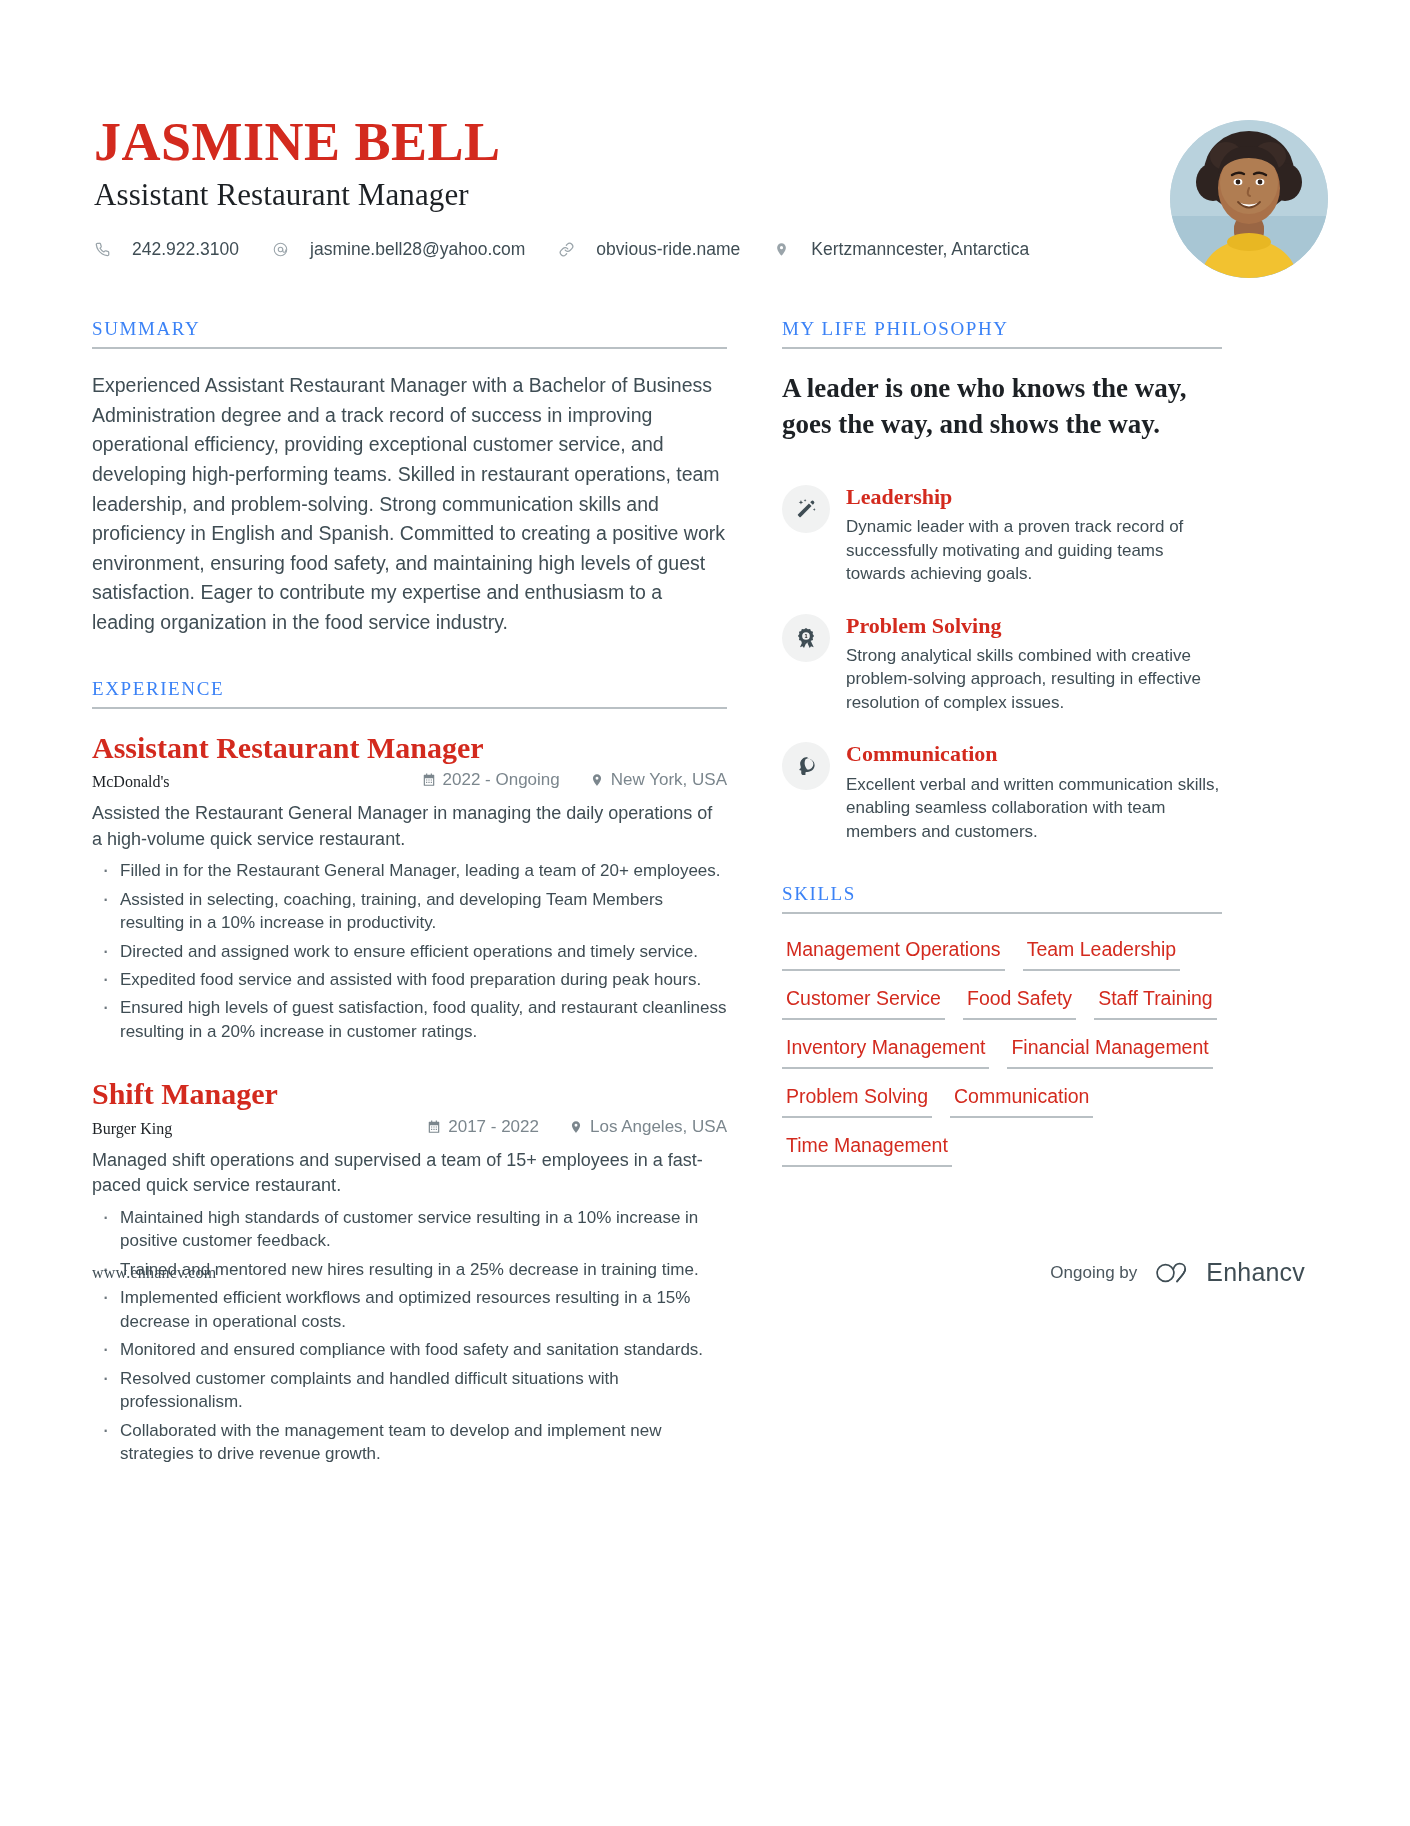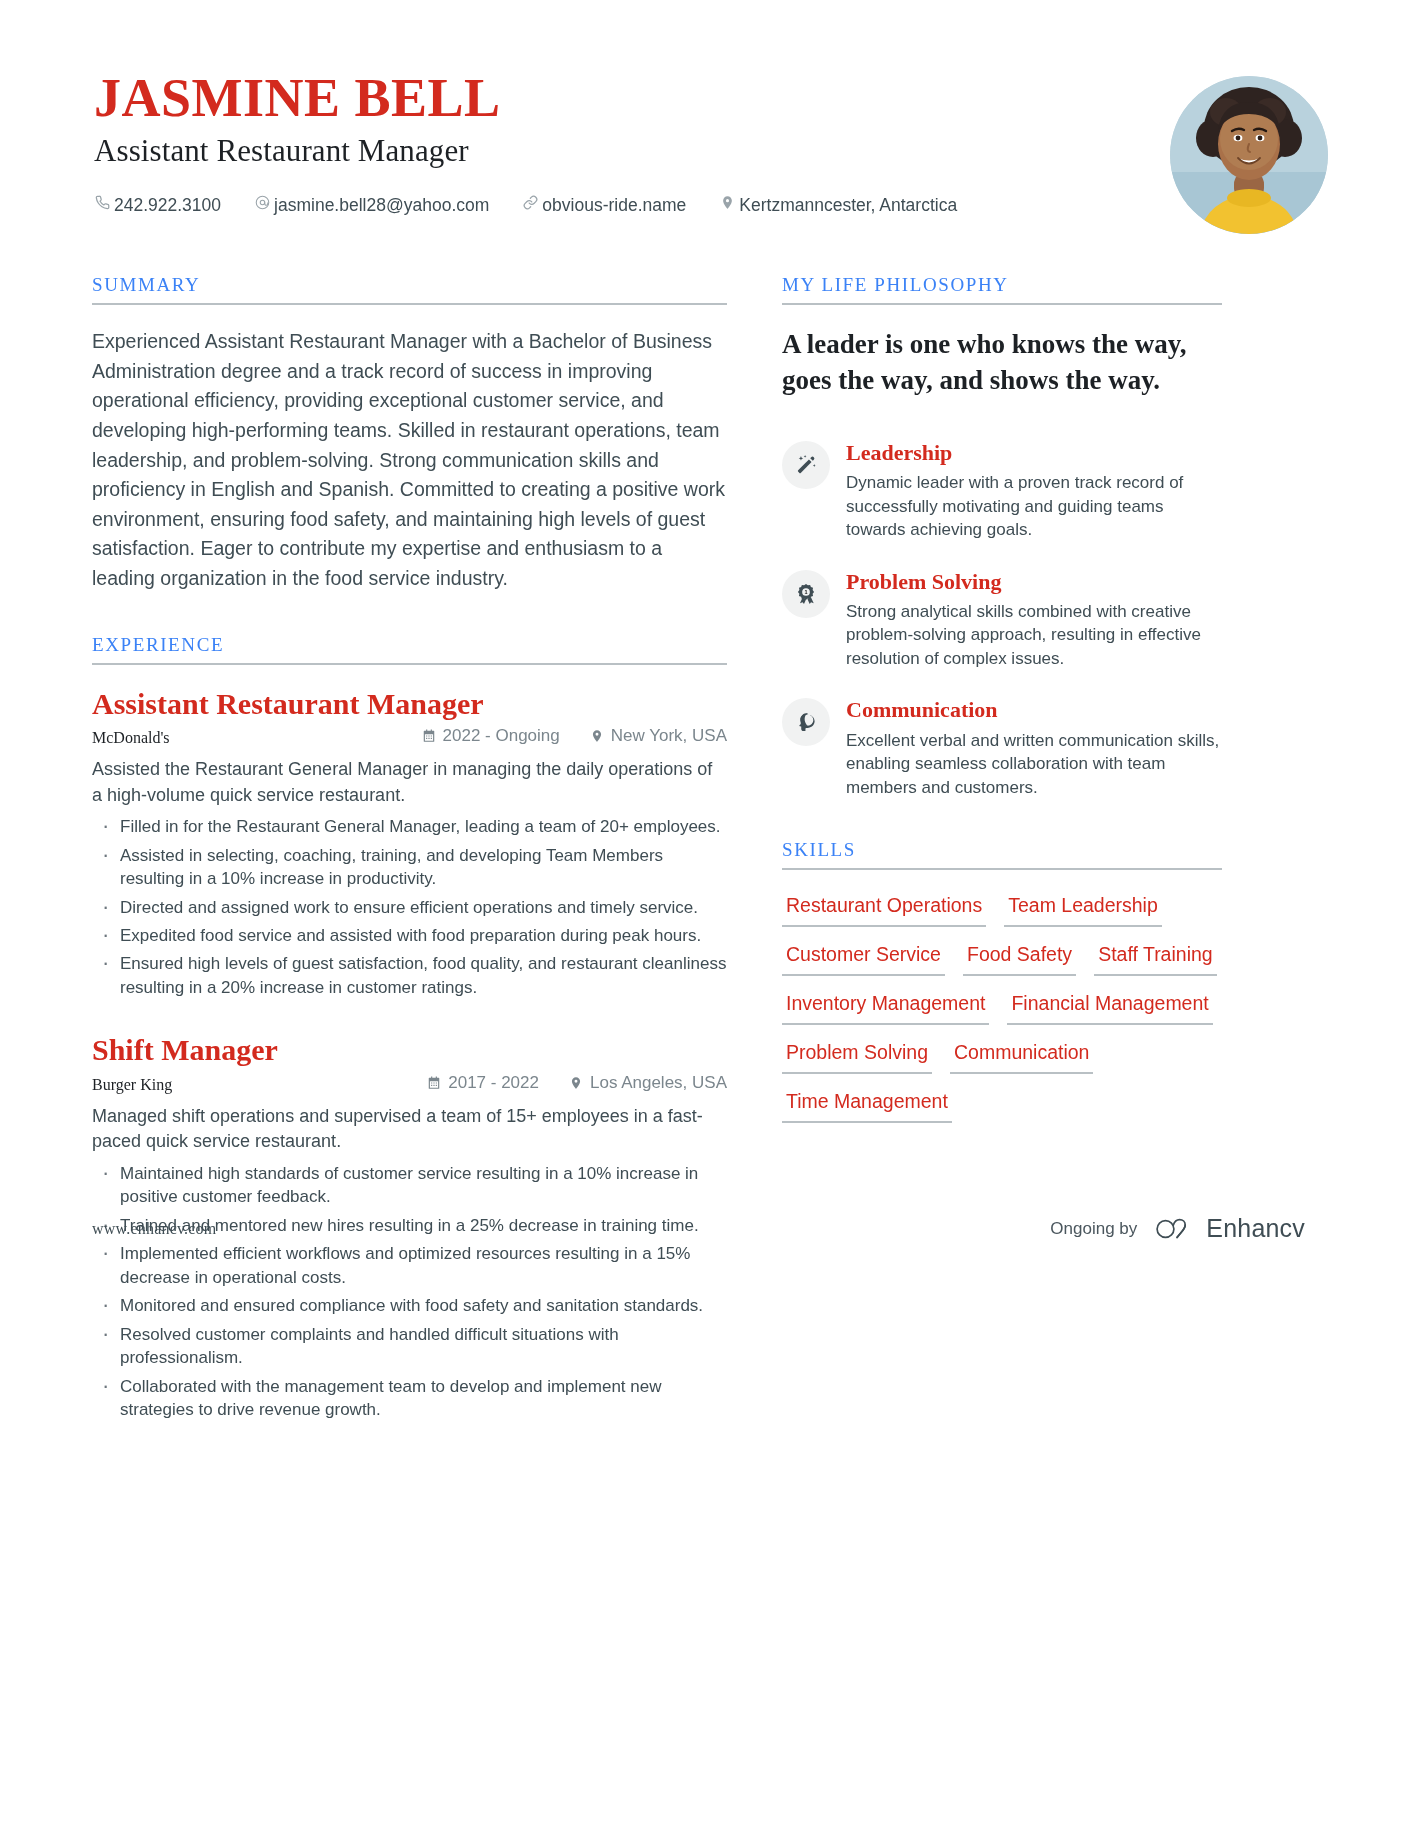--- a/index.html
+++ b/index.html
@@ -12,20 +12,21 @@
     font-family: "Liberation Sans", sans-serif;
     color: #3f4d54;
     position: relative;
     overflow: hidden;
   }
   .page {
     width: 1410px;
     height: 1298px;
     padding: 70px 92px 0 92px;
     position: relative;
+    margin-top: 44px;
   }
 
   
   .header {
     position: relative;
     min-height: 160px;
   }
   .name {
     font-family: "Liberation Serif", serif;
     font-size: 54px;
@@ -47,22 +48,22 @@
   .contact-row {
     display: flex;
     align-items: center;
     gap: 34px;
     margin-top: 26px;
     margin-left: 3px;
     flex-wrap: wrap;
   }
   .contact-item {
     display: flex;
-    align-items: flex-start;
-    gap: 4px;
+    align-items: center;
+    gap: 22px;
     font-size: 17.5px;
     color: #3f4d54;
     white-space: nowrap;
   }
   .contact-item .ico {
     display: inline-flex;
     width: 15px;
     height: 15px;
     align-items: center;
     justify-content: center;
@@ -499,21 +500,21 @@
             <div class="strength-title">Communication</div>
             <div class="strength-desc">Excellent verbal and written communication skills, enabling seamless collaboration with team members and customers.</div>
           </div>
         </div>
 
       </div>
 
       <div class="sec">
         <div class="sec-head">SKILLS</div>
         <div class="skills-wrap">
-          <span class="skill-tag">Restaurant Operations</span>
+          <span class="skill-tag">Management Operations</span>
           <span class="skill-tag">Team Leadership</span>
           <span class="skill-tag">Customer Service</span>
           <span class="skill-tag">Food Safety</span>
           <span class="skill-tag">Staff Training</span>
           <span class="skill-tag">Inventory Management</span>
           <span class="skill-tag">Financial Management</span>
           <span class="skill-tag">Problem Solving</span>
           <span class="skill-tag">Communication</span>
           <span class="skill-tag">Time Management</span>
         </div>

